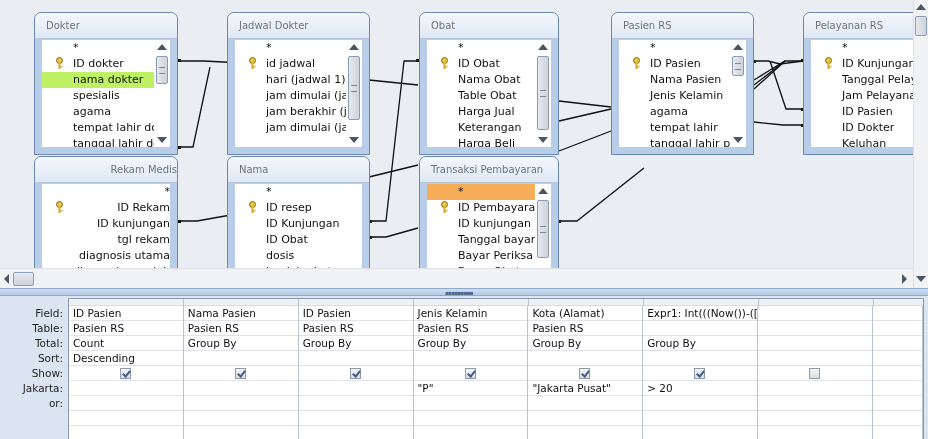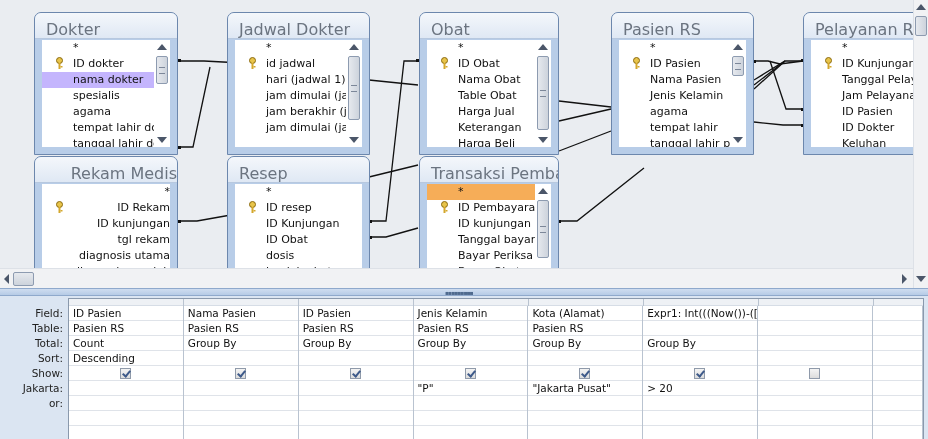--- a/index.html
+++ b/index.html
@@ -1,25 +1,25 @@
 <!DOCTYPE html>
 <html><head>
 <meta charset="utf-8">
 <style>
 *{box-sizing:border-box;margin:0;padding:0;}
 html,body{width:928px;height:439px;overflow:hidden;background:#e9edf1;font-family:"DejaVu Sans","Liberation Sans",sans-serif;}
 #root{position:relative;width:928px;height:439px;}
 #diagram{position:absolute;left:0;top:0;width:913px;height:268px;background:#eaedf1;overflow:hidden;}
 #lines{position:absolute;left:0;top:0;width:913px;height:268px;pointer-events:none;}
 .tbl{position:absolute;background:#b8cde8;border:1px solid #6c87ad;border-radius:7px 7px 0 0;}
-.tbl .hdr{height:26px;padding:7px 0 12px 11px;font-size:16px;color:#6b7480;background:linear-gradient(#f4f7fb,#dfe8f4);border-radius:6px 6px 0 0;border-bottom:1px solid #b7c8df;white-space:nowrap;overflow:hidden;}
+.tbl .hdr{height:26px;padding:7px 0 12px 11px;font-size:10px;color:#6b7480;background:linear-gradient(#f4f7fb,#dfe8f4);border-radius:6px 6px 0 0;border-bottom:1px solid #b7c8df;white-space:nowrap;overflow:hidden;}
 .tbl .body{position:absolute;left:7px;top:27px;right:7px;bottom:7px;background:#fff;overflow:hidden;}
 .tbl .body.nobottom{bottom:-2px;}
 .row{height:16px;line-height:16px;font-size:11px;color:#111;padding-left:31px;white-space:nowrap;overflow:hidden;position:relative;}
-.row.sel{background:#c4b5fd;}
+.row.sel{background:#bef264;}
 .row.selo{background:#f6ad58;}
 .row .key{position:absolute;left:13px;top:1px;width:9px;height:13px;}
 .vs{position:absolute;right:0;top:0;width:16px;bottom:0;background:#fff;}
 .vs .up,.vs .dn{position:absolute;left:3px;width:0;height:0;border-left:5px solid transparent;border-right:5px solid transparent;}
 .vs .up{top:4px;border-bottom:6px solid #4b5669;}
 .vs .dn{bottom:4px;border-top:6px solid #4b5669;}
 .vs .thumb{position:absolute;left:2px;width:12px;background:linear-gradient(90deg,#e6e9ee,#cdd3dc);border:1px solid #8d9bb0;border-radius:2px;}
 .vs .thumb::after{content:"";position:absolute;left:2px;right:2px;top:50%;height:5px;margin-top:-3px;border-top:1px solid #7c8799;border-bottom:1px solid #7c8799;}
 #hscroll{position:absolute;left:0;top:268px;width:913px;height:20px;background:#f1f2f4;border-top:1px solid #dde1e7;}
 #hscroll .la{position:absolute;left:4px;top:5px;border-top:5px solid transparent;border-bottom:5px solid transparent;border-right:5px solid #4b5669;}
@@ -200,21 +200,21 @@
               <rect x="5.5" y="9" width="2" height="1.5" fill="#d4a72c"></rect>
             </svg><span>ID Rekam</span></div>
         <div class="row">ID kunjungan</div>
         <div class="row">tgl rekam</div>
         <div class="row">diagnosis utama</div>
         <div class="row">diagnosis pendukung</div>
       </div>
     </div>
 
     <div class="tbl" style="left:227px;top:156px;width:143px;height:130px;">
-      <div class="hdr">Resep</div>
+      <div class="hdr">Nama</div>
       <div class="body nobottom">
         <div class="row">*</div>
         <div class="row"><svg class="key" viewBox="0 0 9 13">
               <circle cx="4.5" cy="3.5" r="3" fill="#e8c44a" stroke="#8a6a10"></circle>
               <rect x="3.5" y="6" width="2" height="6" fill="#d4a72c"></rect>
               <rect x="5.5" y="9" width="2" height="1.5" fill="#d4a72c"></rect>
             </svg><span>ID resep</span></div>
         <div class="row">ID Kunjungan</div>
         <div class="row">ID Obat</div>
         <div class="row">dosis</div>

